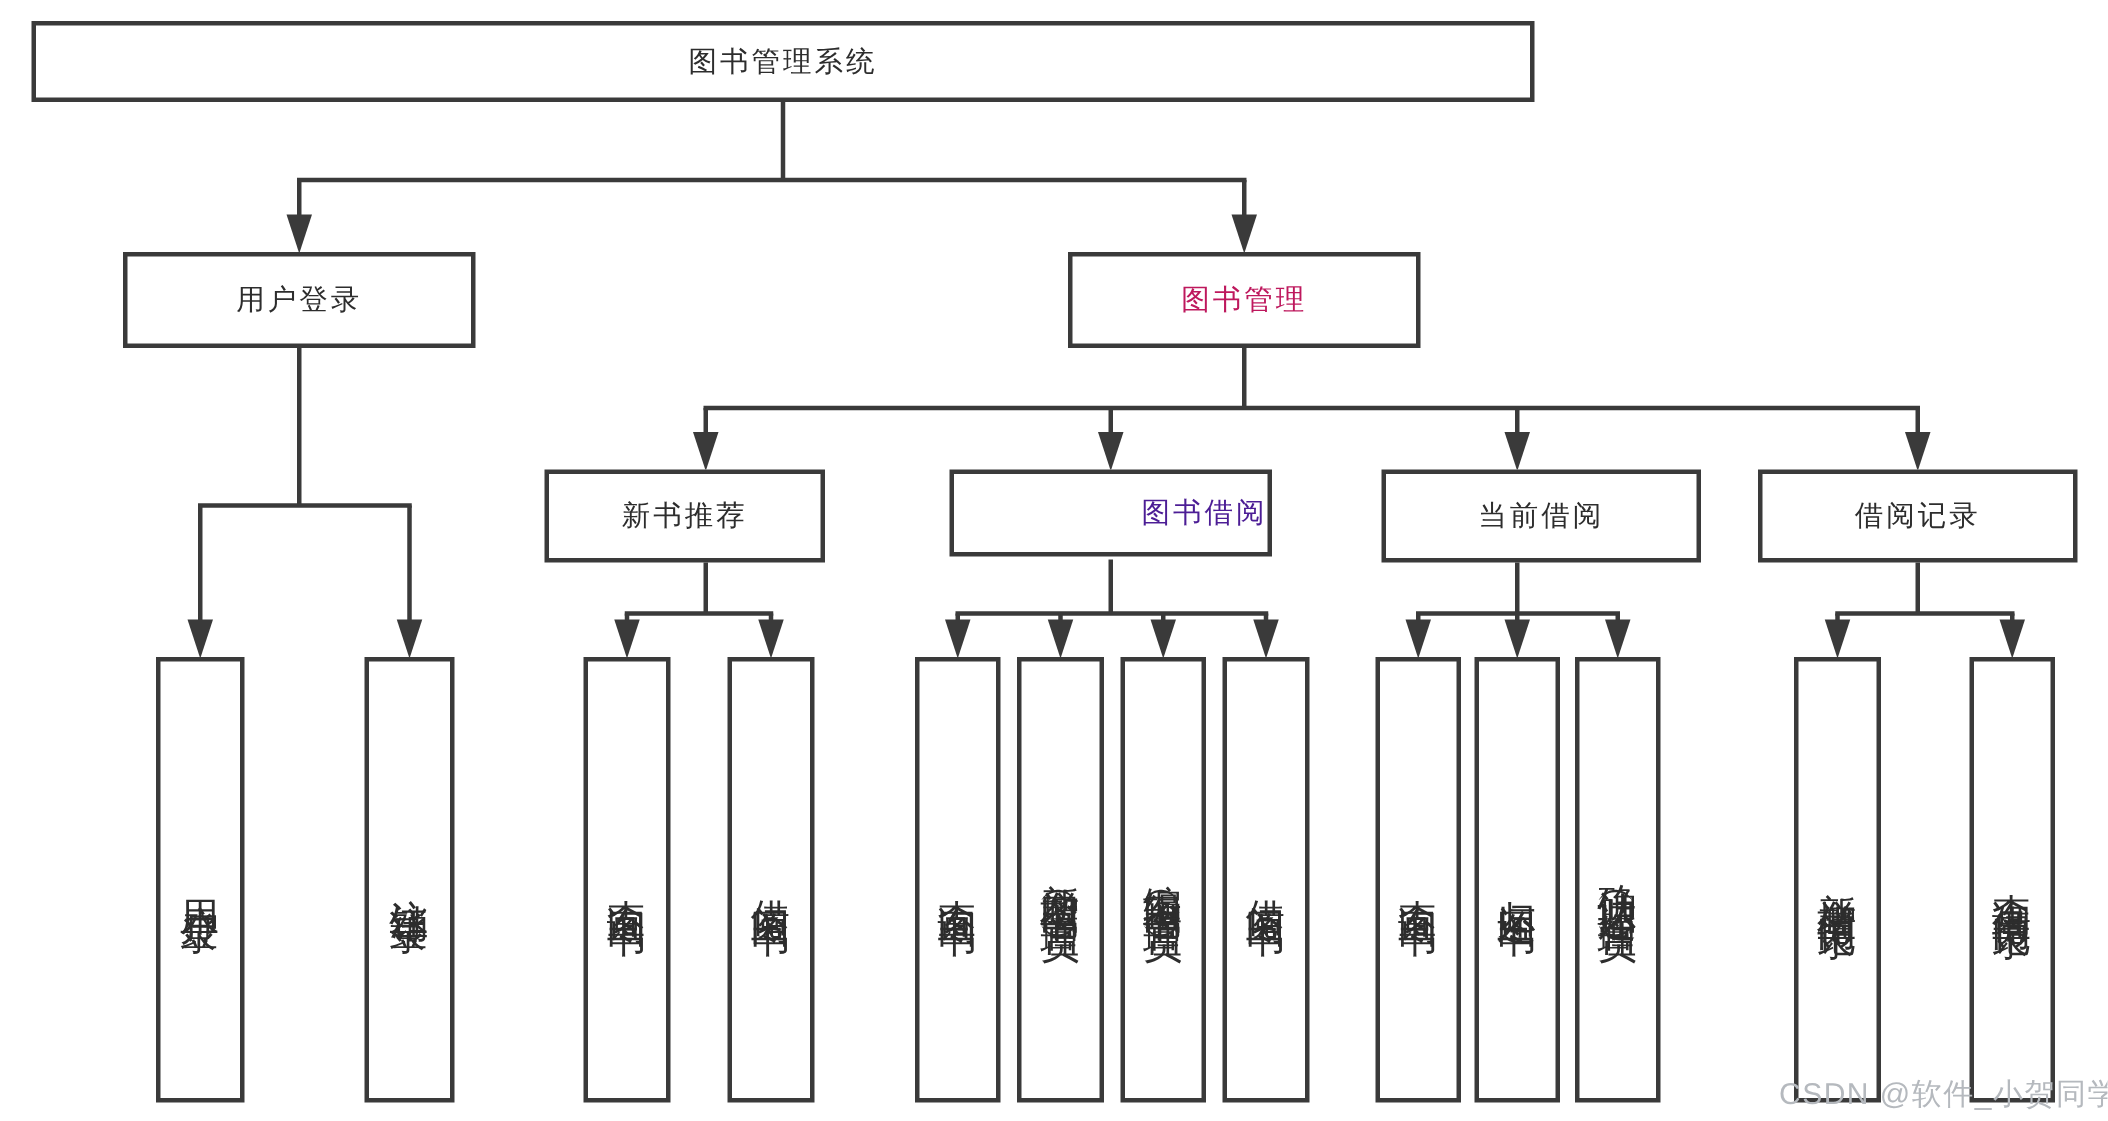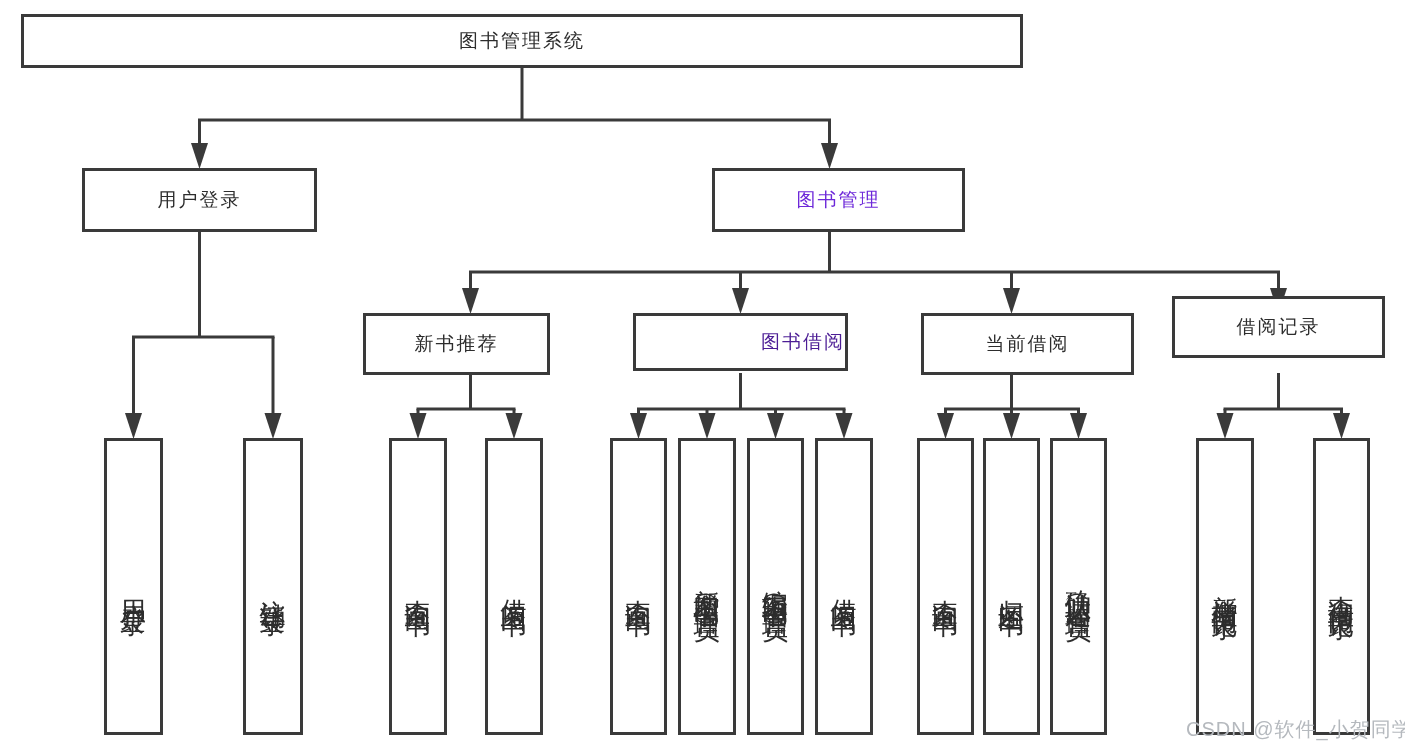--- a/index.html
+++ b/index.html
@@ -86,33 +86,33 @@
       <line x1="1341.5" y1="409" x2="1341.5" y2="421" stroke="#3a3a3a" stroke-width="3"></line>
       <polygon points="1333,413 1350,413 1341.5,439" fill="#3a3a3a"></polygon>
     </svg>
   <div id="watermark" style="color: rgb(181, 185, 190);">CSDN @软件_小贺同学</div>
 <div class="node horiz" style="left: 21px; top: 14px; width: 1002px; height: 54px; border-color: rgb(58, 58, 58); color: rgb(45, 45, 45);">
       <span>图书管理系统</span>
     </div>
     <div class="node horiz" style="left: 82px; top: 168px; width: 235px; height: 64px; border-color: rgb(58, 58, 58); color: rgb(45, 45, 45);">
       <span>用户登录</span>
     </div>
-    <div class="node horiz" style="left: 712px; top: 168px; width: 253px; height: 64px; border-color: rgb(58, 58, 58); color: #6d28d9;">
+    <div class="node horiz" style="left: 712px; top: 168px; width: 235px; height: 64px; border-color: rgb(58, 58, 58); color: #be185d;">
       <span>图书管理</span>
     </div>
     <div class="node horiz" style="left: 363px; top: 313px; width: 187px; height: 62px; border-color: rgb(58, 58, 58); color: rgb(45, 45, 45);">
       <span>新书推荐</span>
     </div>
     <div class="node horiz" style="left: 633px; top: 313px; width: 215px; height: 58px; border-color: rgb(58, 58, 58); color: #4c1d95; justify-content: flex-end;">
       <span>图书借阅</span>
     </div>
     <div class="node horiz" style="left: 905px; top: 313px; width: 213px; height: 62px; border-color: rgb(58, 58, 58); color: rgb(45, 45, 45); margin-left: 16px;">
       <span>当前借阅</span>
     </div>
-    <div class="node horiz" style="left: 1172px; top: 296px; width: 213px; height: 62px; border-color: rgb(58, 58, 58); color: rgb(45, 45, 45);">
+    <div class="node horiz" style="left: 1172px; top: 313px; width: 213px; height: 62px; border-color: rgb(58, 58, 58); color: rgb(45, 45, 45);">
       <span>借阅记录</span>
     </div>
     <div class="node vert" style="left: 104px; top: 438px; width: 59px; height: 297px; border-color: rgb(58, 58, 58); color: rgb(45, 45, 45);">
       <span>用户登录</span>
     </div>
     <div class="node vert" style="left: 243px; top: 438px; width: 60px; height: 297px; border-color: rgb(58, 58, 58); color: rgb(45, 45, 45);">
       <span>注销登录</span>
     </div>
     <div class="node vert" style="left: 389px; top: 438px; width: 58px; height: 297px; border-color: rgb(58, 58, 58); color: rgb(45, 45, 45);">
       <span>查询图书</span>

